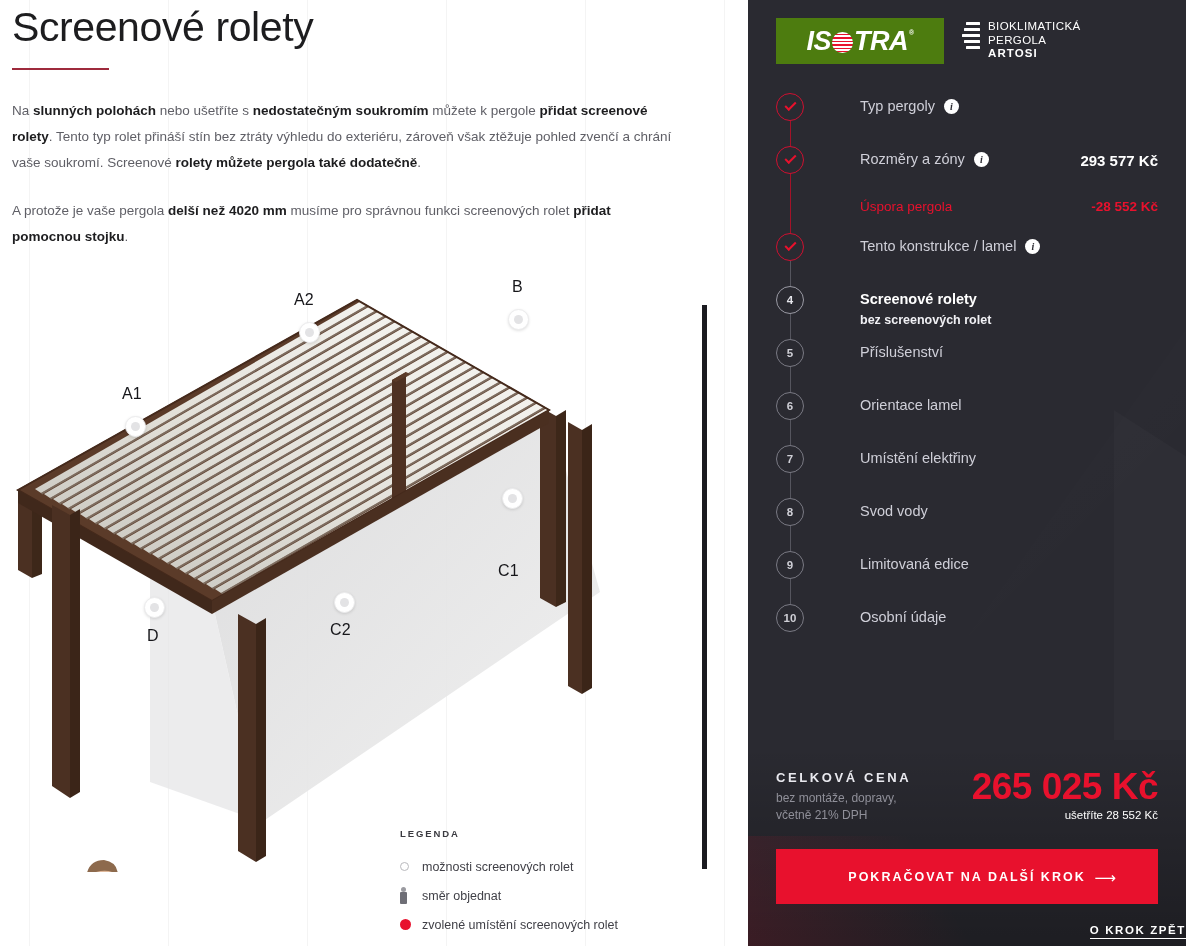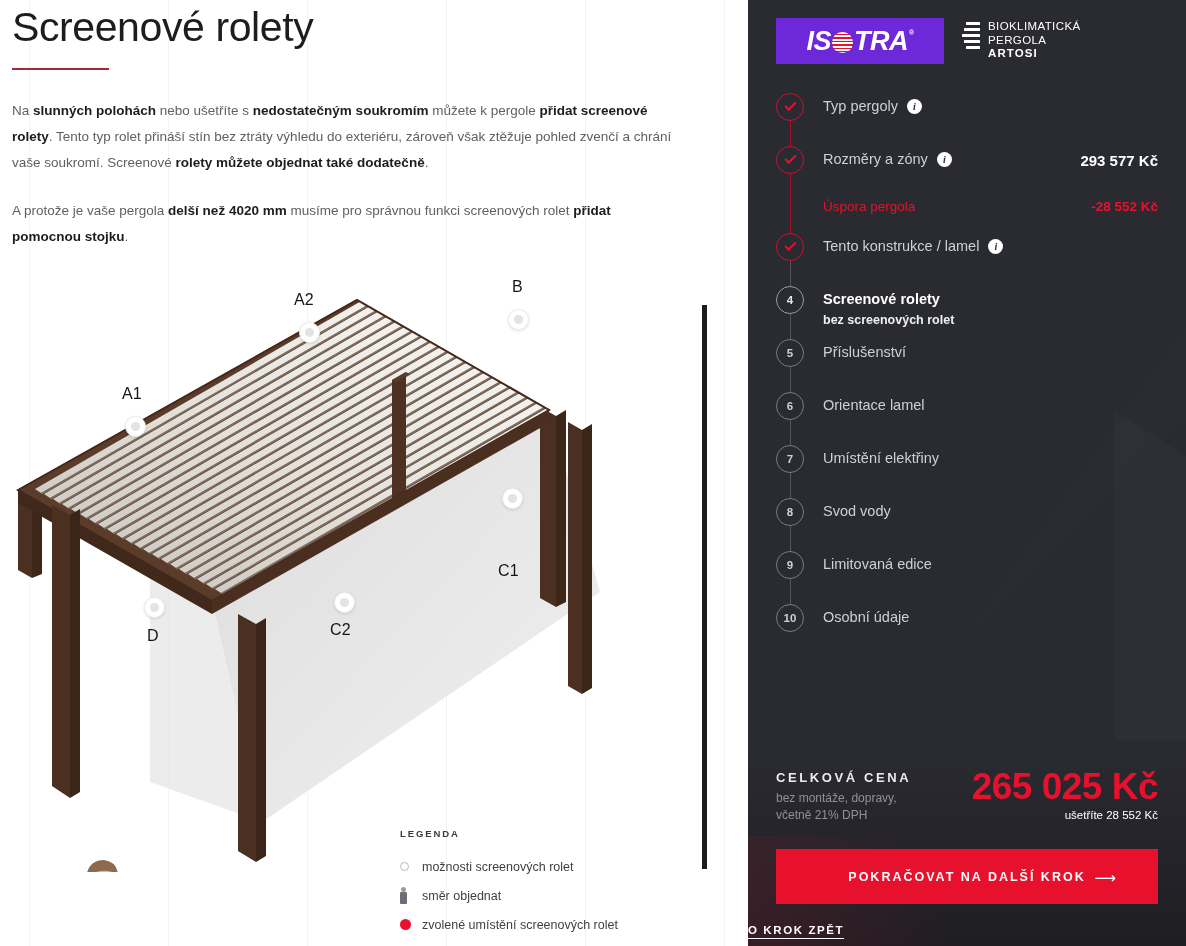--- a/index.html
+++ b/index.html
@@ -101,21 +101,21 @@
     background: rgba(255,255,255,0.018);
     clip-path: polygon(60% 0, 100% 14%, 100% 100%, 60% 100%); }
   .sb-shape-c { left: 0; bottom: 0; width: 438px; height: 200px;
     background: linear-gradient(to top, rgba(0,0,0,0.30), rgba(0,0,0,0)); }
   .sb-shape-d { left: 0; bottom: 0; width: 260px; height: 110px;
     background: linear-gradient(60deg, rgba(232,17,45,0.14), rgba(232,17,45,0) 70%); }
 
   
   .logo-row { position: absolute; left: 28px; top: 18px; display: flex; align-items: flex-start; gap: 18px; }
   .isotra-logo {
-    width: 168px; height: 46px; background: #6d28d9;
+    width: 168px; height: 46px; background: #4d7c0f;
     display: flex; align-items: center; justify-content: center;
     position: relative;
   }
   .isotra-text {
     font-size: 27px; font-weight: 700; font-style: italic; color: #ffffff;
     letter-spacing: -0.5px; display: flex; align-items: center;
   }
   .isotra-globe {
     width: 21px; height: 21px; border-radius: 50%;
     background: #ffffff;
@@ -125,21 +125,21 @@
   .isotra-reg { font-size: 7px; font-weight: 700; color: #fff; align-self: flex-start; margin-left: 1px; margin-top: 3px; font-style: normal; }
   .brand-block { display: flex; align-items: flex-start; gap: 8px; padding-top: 2px; }
   .brand-mark { width: 18px; height: 34px; position: relative; }
   .brand-mark span { position: absolute; left: 0; background: #ffffff; height: 3px; border-radius: 0.5px; }
   .brand-lines { line-height: 13.5px; }
   .brand-lines div { font-size: 11.5px; letter-spacing: 0.4px; color: #ffffff; font-weight: 400; }
   .brand-lines div.bold { font-weight: 700; letter-spacing: 1.1px; }
 
   
   .steps { position: absolute; left: 28px; top: 93px; width: 382px; }
-  .step { position: relative; display: flex; align-items: flex-start; min-height: 53px; }
+  .step { position: relative; display: flex; align-items: flex-start; min-height: 53px; gap: 37px; }
   .step-marker { position: relative; flex: 0 0 28px; width: 28px; height: 28px; z-index: 2; }
   .circ {
     width: 28px; height: 28px; border-radius: 50%;
     display: flex; align-items: center; justify-content: center;
     background: #2a2a31; border: 1.5px solid #7a7a84;
     font-size: 11.5px; font-weight: 700; color: #cfcfd6;
   }
   .circ.done { border-color: #cf1030; color: #e8112d; }
   .circ.active { border-color: #9a9aa4; color: #e6e6ec; }
   .check { width: 11px; height: 6px; border-left: 2px solid #e8112d; border-bottom: 2px solid #e8112d;
@@ -169,40 +169,40 @@
 
   .cta {
     position: absolute; left: 28px; top: 849px; width: 382px; height: 55px;
     background: #e8112d; border: none; cursor: pointer;
     display: flex; align-items: center; justify-content: center; position: absolute;
   }
   .cta-label { font-size: 12.5px; font-weight: 700; letter-spacing: 2px; color: #ffffff; }
   .cta-arrow { position: absolute; right: 42px; top: 50%; transform: translateY(-50%);
     font-size: 15px; color: #ffffff; line-height: 1; }
   .back-link {
-    position: absolute; left: 0; right: 0; top: 920px; text-align: left;
+    position: absolute; left: 0; right: 0; top: 920px; text-align: right;
   }
   .back-link span {
     font-size: 11.5px; font-weight: 700; letter-spacing: 1.6px; color: #ffffff;
     border-bottom: 1px solid #ffffff; padding-bottom: 2px; cursor: pointer;
   }
 </style>
 </head>
 <body>
 
 <div class="app">
 
   <div class="main-panel">
     <div class="bg-grid"></div>
 
     <h1 class="page-title">Screenové rolety</h1>
     <div class="title-rule"></div>
 
     <div class="body-copy" id="body-copy">
-        <p><span>Na </span><b>slunných polohách</b><span> nebo ušetříte s </span><b>nedostatečným soukromím</b><span> můžete k pergole </span><b>přidat screenové rolety</b><span>. Tento typ rolet přináší stín bez ztráty výhledu do exteriéru, zároveň však ztěžuje pohled zvenčí a chrání vaše soukromí. Screenové </span><b>rolety můžete objednat také dodatečně</b><span>.</span></p>
+        <p><span>Na </span><b>slunných polohách</b><span> nebo ušetříte s </span><b>nedostatečným soukromím</b><span> můžete k pergole </span><b>přidat screenové rolety</b><span>. Tento typ rolet přináší stín bez ztráty výhledu do exteriéru, zároveň však ztěžuje pohled zvenčí a chrání vaše soukromí. Screenové </span><b>rolety můžete pergola také dodatečně</b><span>.</span></p>
         <p><span>A protože je vaše pergola </span><b>delší než 4020 mm</b><span> musíme pro správnou funkci screenových rolet </span><b>přidat pomocnou stojku</b><span>.</span></p>
       </div>
 
     <div class="illus">
       <svg width="700" height="610" viewBox="0 0 700 610" xmlns="http://www.w3.org/2000/svg">
         <defs>
           <linearGradient id="gFloor" x1="0" y1="0" x2="1" y2="1">
             <stop offset="0%" stop-color="#d9d9da"></stop>
             <stop offset="100%" stop-color="#efefef"></stop>
           </linearGradient>

